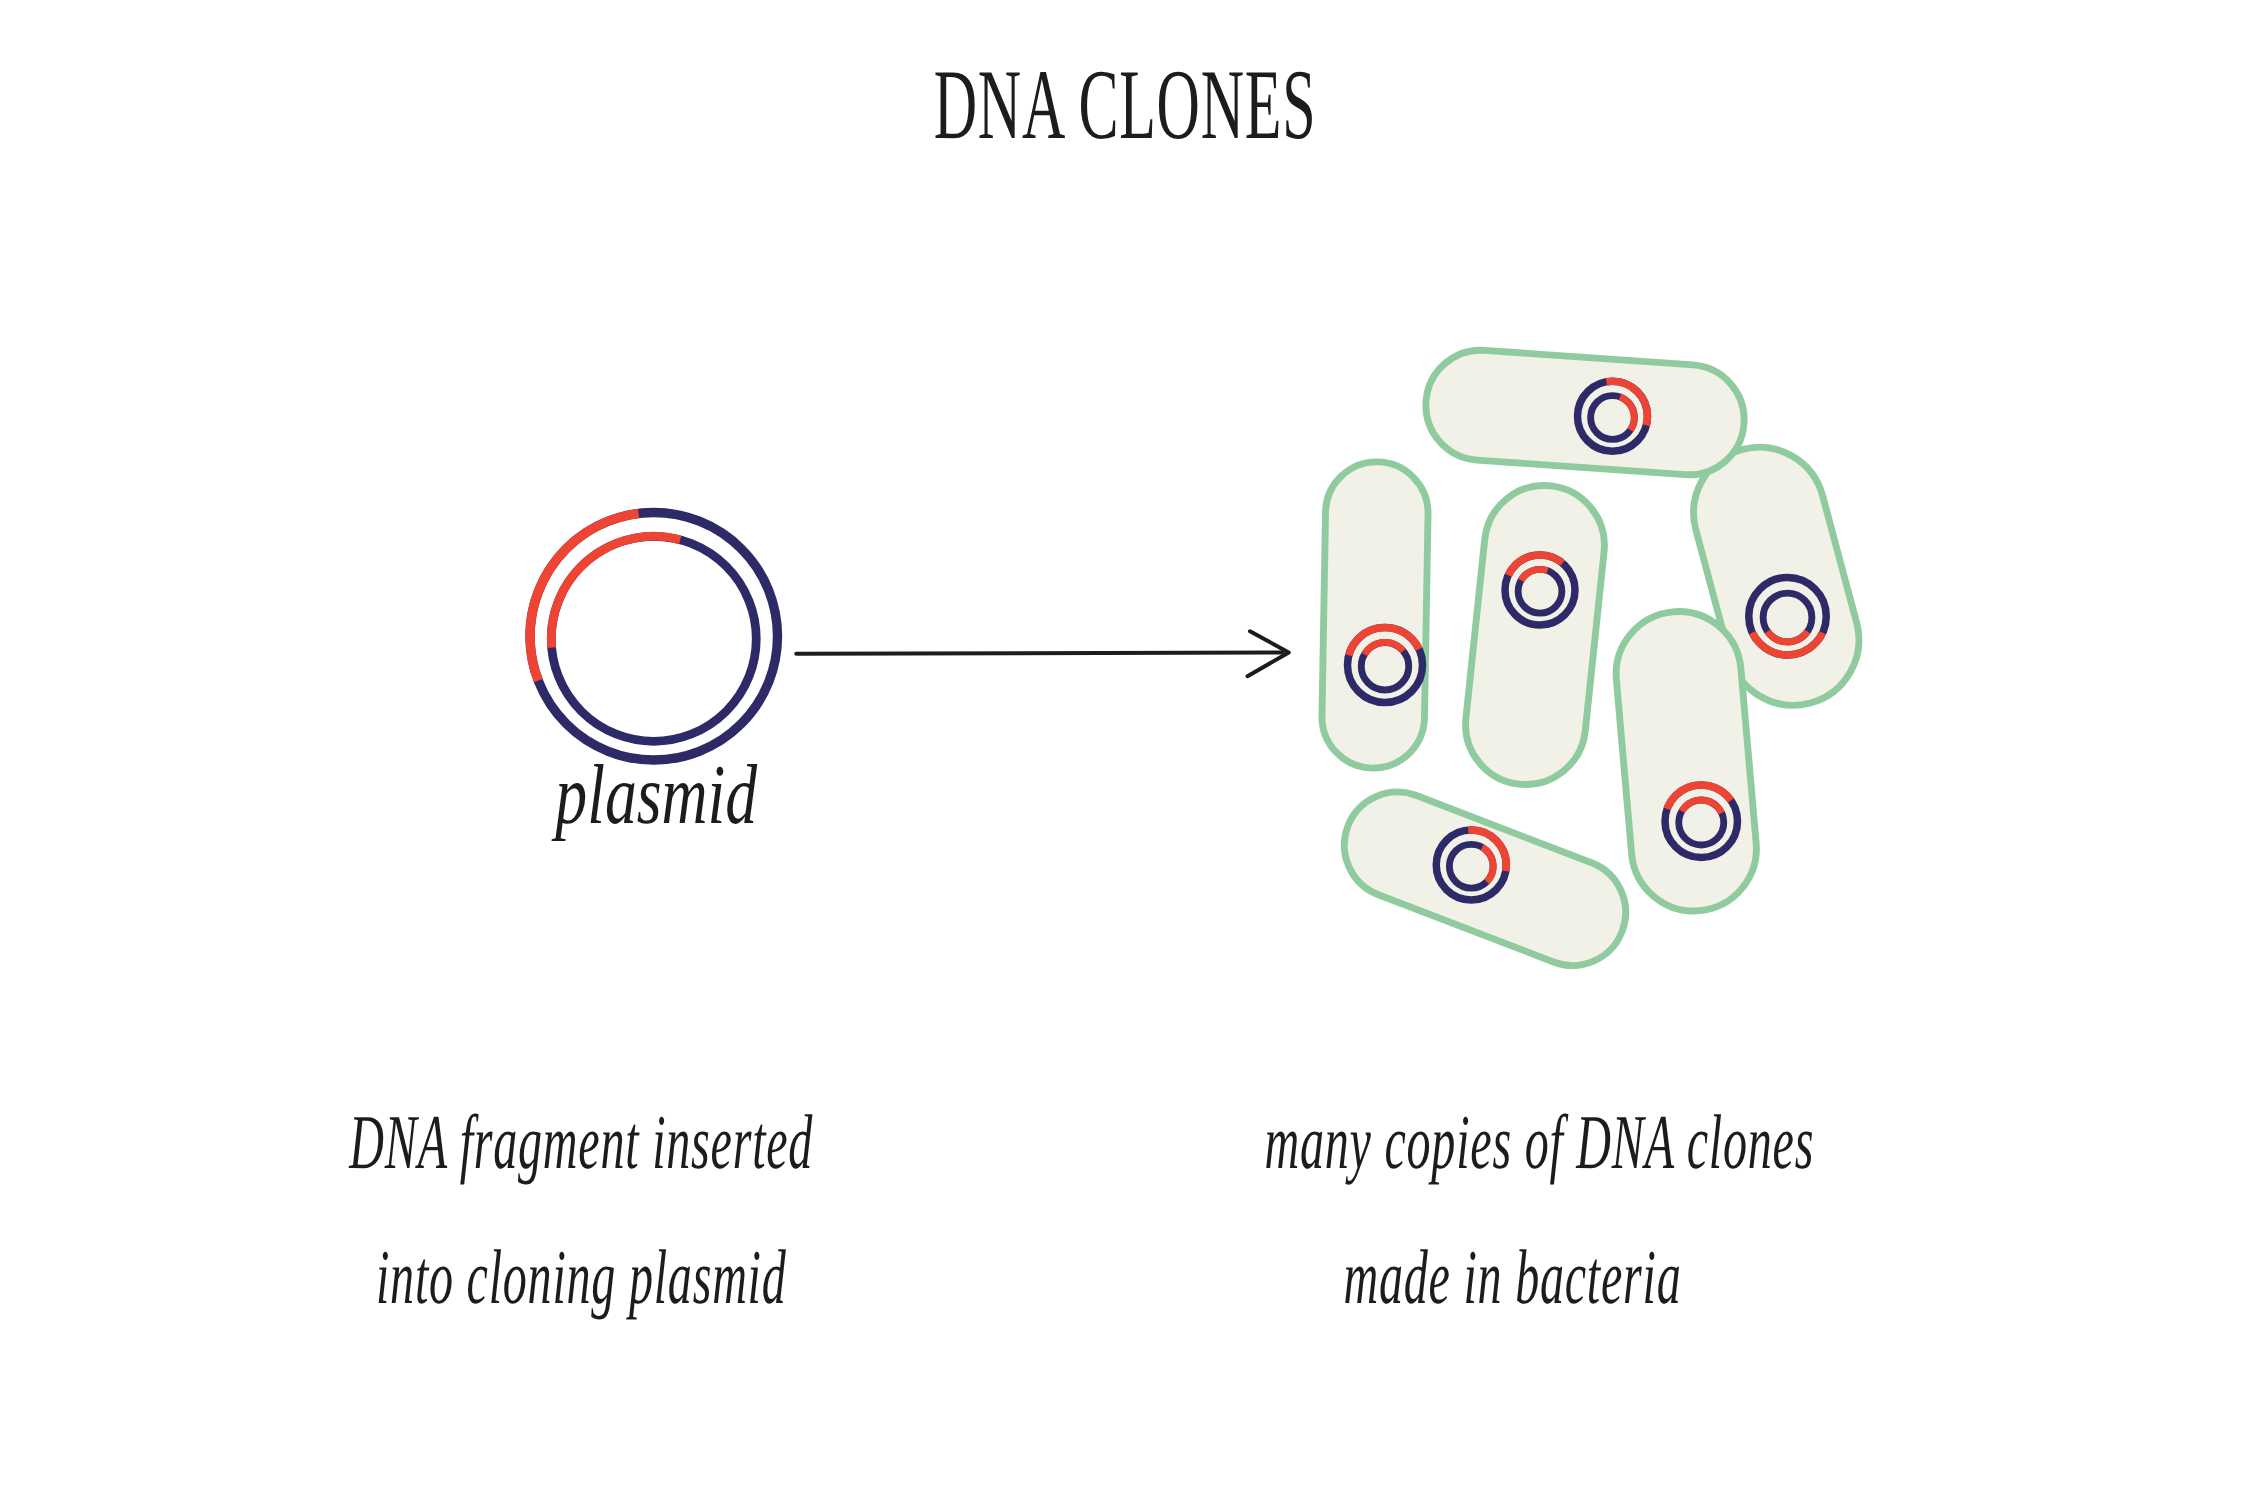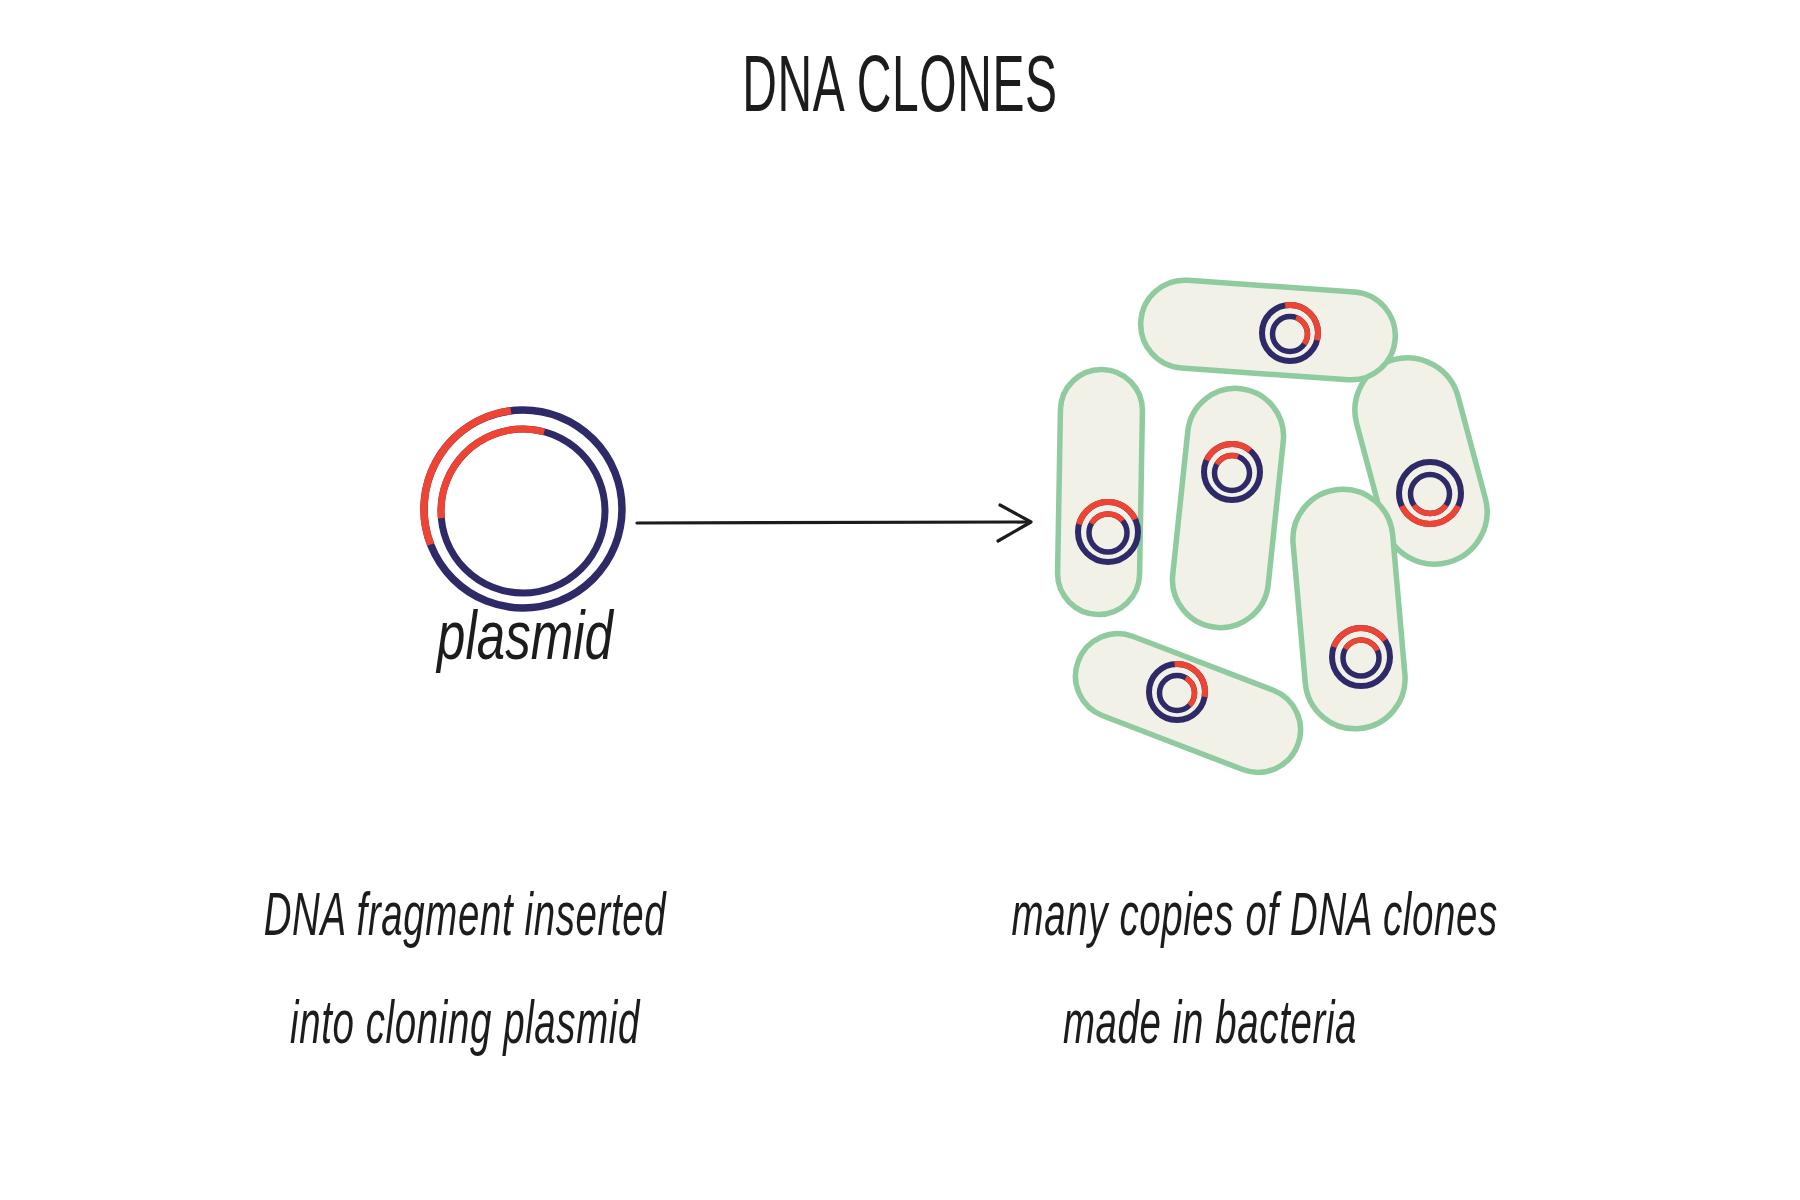--- a/index.html
+++ b/index.html
@@ -1,19 +1,19 @@
 <!DOCTYPE html>
 <html style="--ink: #1c1c1c; --plasmid-navy: #2e2a68; --insert-red: #ee4434; --bacteria-green: #8fcb9e; --bacteria-fill: #f2f1e7; --background: #ffffff;"><head>
 <meta charset="utf-8">
 <style>
   html,body{margin:0;padding:0;background:#fff;}
   .canvas{
     position:relative;width:1800px;height:1200px;overflow:hidden;
     background:var(--background,#fff);
-    font-family:Liberation Sans, sans-serif;
+    font-family:Liberation Serif, serif;
     color:var(--ink,#1c1c1c);
   }
   .diagram-svg{position:absolute;left:0;top:0;z-index:0;}
   .txt{position:absolute;z-index:1;text-align:center;white-space:nowrap;}
   .title{
     left:0;top:40px;width:1800px;
     font-size:80px;line-height:1.1;font-weight:400;
     transform:scaleX(0.60);transform-origin:50% 50%;
     letter-spacing:1px;
   }

